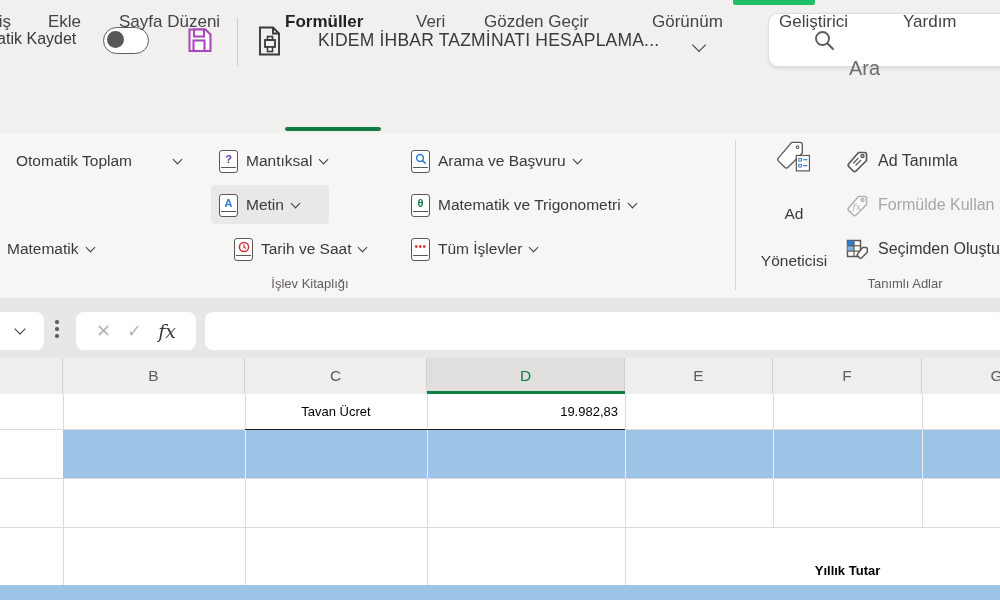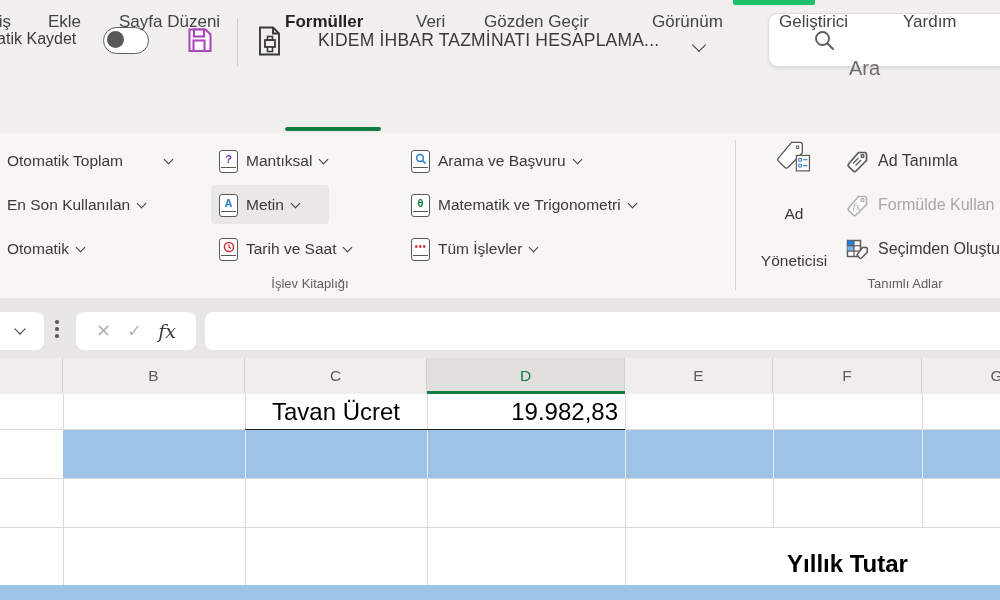--- a/index.html
+++ b/index.html
@@ -65,21 +65,21 @@
   .ch{position:absolute;top:0;height:35px;display:flex;align-items:center;justify-content:center;font-size:15.5px;color:#5f5d5b;border-right:1px solid #d2d0ce;box-sizing:border-box;}
   .ch.sel{background:#e1dfdd;color:#107C41;}
   .sel-underline{left:427px;top:391px;width:198px;height:3px;background:#107C41;}
   .gridbody{left:0;top:394px;width:1000px;height:206px;background:#fff;}
   .hline{position:absolute;left:0;width:1000px;height:1px;background:#dadada;}
   .darkline{position:absolute;left:245px;top:35px;width:380px;height:2px;background:#1f1f1f;}
   .vseg{position:absolute;width:1px;background:#dadada;}
   .bluerow{position:absolute;left:63px;top:36px;width:937px;height:48px;background:#9DC3E6;}
   .bluesep{position:absolute;top:36px;height:48px;width:1px;background:rgba(255,255,255,.75);}
   .bluerow2{position:absolute;left:0;top:191px;width:1000px;height:15px;background:#9DC3E6;}
-  .cell{position:absolute;display:flex;align-items:center;font-size:24px;color:#000;box-sizing:border-box;}
+  .cell{position:absolute;display:flex;align-items:center;font-size:13px;color:#000;box-sizing:border-box;}
 </style>
 </head>
 <body>
 
 <div class="screen">
 
   <div class="abs topbar"></div>
   <div class="abs greenbar"></div>
   <span class="abs autosave-label">Otomatik Kaydet</span>
   <div class="abs toggle">
@@ -127,48 +127,44 @@
   <span class="abs tab" style="left:416px">Veri</span>
   <span class="abs tab" style="left:484px">Gözden Geçir</span>
   <span class="abs tab" style="left:652px">Görünüm</span>
   <span class="abs tab" style="left:779px">Geliştirici</span>
   <span class="abs tab" style="left:903px">Yardım</span>
   <div class="abs tab-underline"></div>
 
   <div class="abs ribbon"></div>
   <div class="abs hoverbg"></div>
 
-  <div class="abs ritem" style="left:7px;top:149px;">
+  <div class="abs ritem" style="left:16px;top:149px;">
     <span>Otomatik Toplam</span>
       <span class="chev" style="margin-left:34px"></span>
   </div>
-  <div class="abs ritem" style="left:7px;top:193px;">
-    <span>En Son Kullanılan</span>
-      <span class="chev"></span>
-  </div>
   <div class="abs ritem" style="left:7px;top:237px;">
-    <span>Otomatik</span>
+    <span>Matematik</span>
       <span class="chev"></span>
   </div>
 
   <div class="abs ritem" style="left:219px;top:149px;">
     <span class="book">
         <span class="bglyph g-purple">?</span>
       </span>
     <span>Mantıksal</span>
       <span class="chev"></span>
   </div>
   <div class="abs ritem" style="left:219px;top:193px;">
     <span class="book">
         <span class="bglyph g-blue">A</span>
       </span>
     <span>Metin</span>
       <span class="chev"></span>
   </div>
-  <div class="abs ritem" style="left:219px;top:237px;">
+  <div class="abs ritem" style="left:234px;top:237px;">
     <span class="book">
       <svg width="12" height="12" viewBox="0 0 12 12" style="margin-bottom:4px">
         <circle cx="6" cy="6" r="4.6" fill="none" stroke="#D13438" stroke-width="1.5"></circle>
         <path d="M6 3.4 v2.8 l2 1.2" fill="none" stroke="#D13438" stroke-width="1.3"></path>
       </svg>
     </span>
     <span>Tarih ve Saat</span>
       <span class="chev"></span>
   </div>
 

